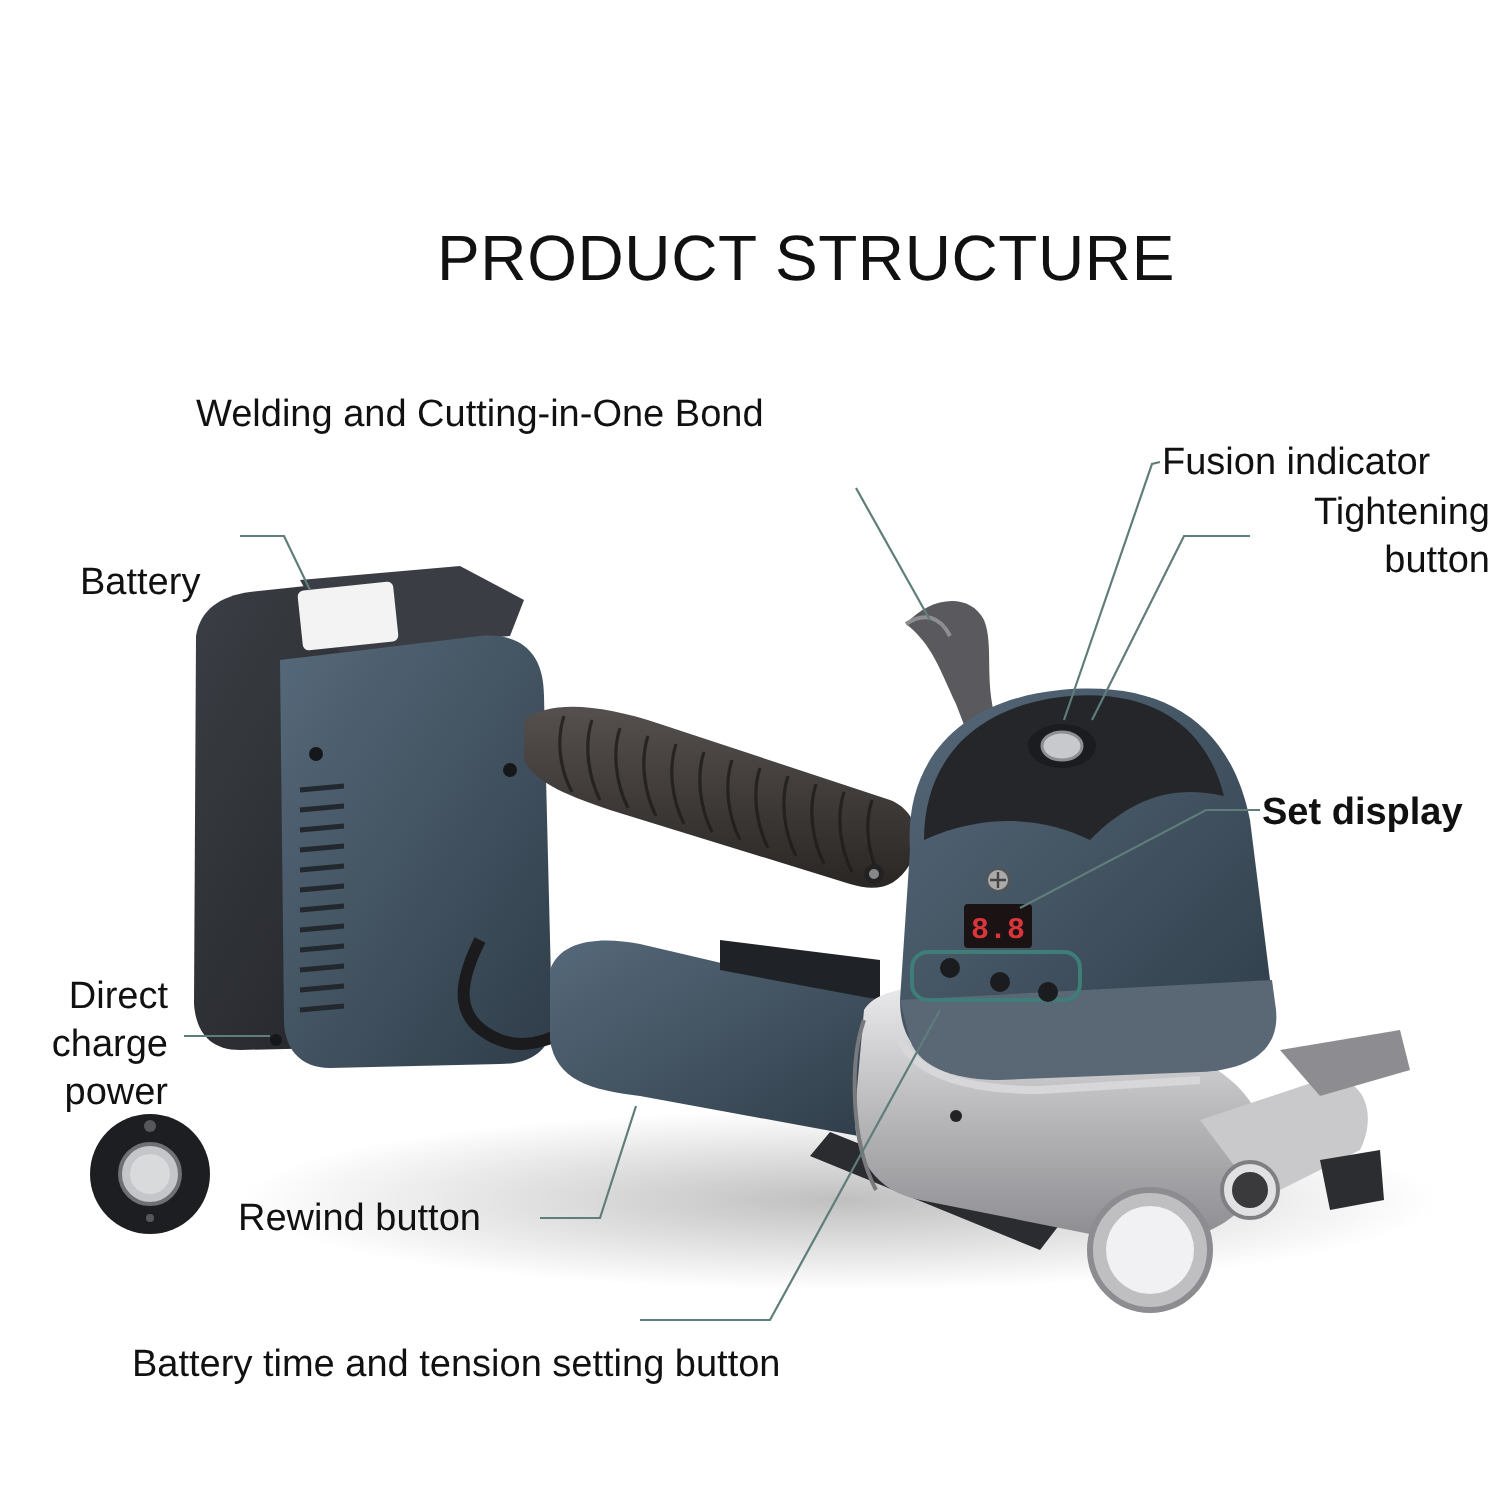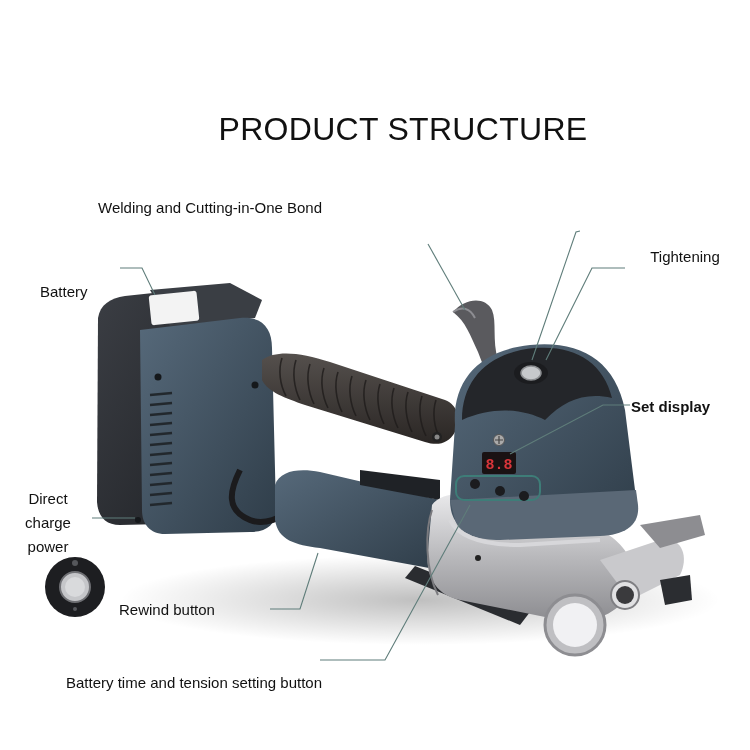--- a/index.html
+++ b/index.html
@@ -7,22 +7,22 @@
       width: 750px; height: 750px; overflow: hidden;
       background: #ffffff;
       font-family: "Liberation Sans", "DejaVu Sans", sans-serif;
       position: relative;
     }
     .canvas { position: absolute; left: 0; top: 0; width: 750px; height: 750px; }
     .title {
       position: absolute; left: 0; width: 750px; top: 111px;
       text-align: center; font-size: 32px; color: #111; letter-spacing: 0.3px; padding-left: 28px;
     }
-    .label { position: absolute; color: #111; font-size: 15px; line-height: 24px; white-space: nowrap; }
-    .label.center { text-align: center; }
+    .label { position: absolute; color: #111; font-size: 19px; line-height: 24px; white-space: nowrap; }
+    .label.center { text-align: right; }
     svg.art { position: absolute; left: 0; top: 0; }
   </style>
 </head>
 <body>
 
 <div class="canvas">
 
   <svg class="art" width="750" height="750" viewBox="0 0 750 750">
     <defs>
       <linearGradient id="tealG" x1="0" y1="0" x2="1" y2="1">
@@ -160,22 +160,24 @@
       <polyline points="92,518 135,518"></polyline>
       <polyline points="270,609 300,609 318,553"></polyline>
       <polyline points="320,660 385,660 470,505"></polyline>
     </g>
   </svg>
 
   <div class="title">PRODUCT STRUCTURE</div>
 
   <div class="label" style="left:98px; top:196px;">Welding and Cutting-in-One Bond</div>
   <div class="label" style="left:40px; top:256px;margin-top:24px;">Battery</div>
+  <div class="label" style="left:581px; top:220px;">Fusion indicator</div>
   <div class="label center" style="left:625px; top:245px; width:120px;">
     <div>Tightening</div>
+    <div>button</div>
   </div>
   <div class="label" style="left:631px; top:395px;font-weight:bold;">Set display</div>
   <div class="label center" style="left:12px; top:487px; width:72px;">
     <div>Direct</div>
     <div>charge</div>
     <div>power</div>
   </div>
   <div class="label" style="left:119px; top:598px;">Rewind button</div>
   <div class="label" style="left:66px; top:671px;">Battery time and tension setting button</div>
 </div>

